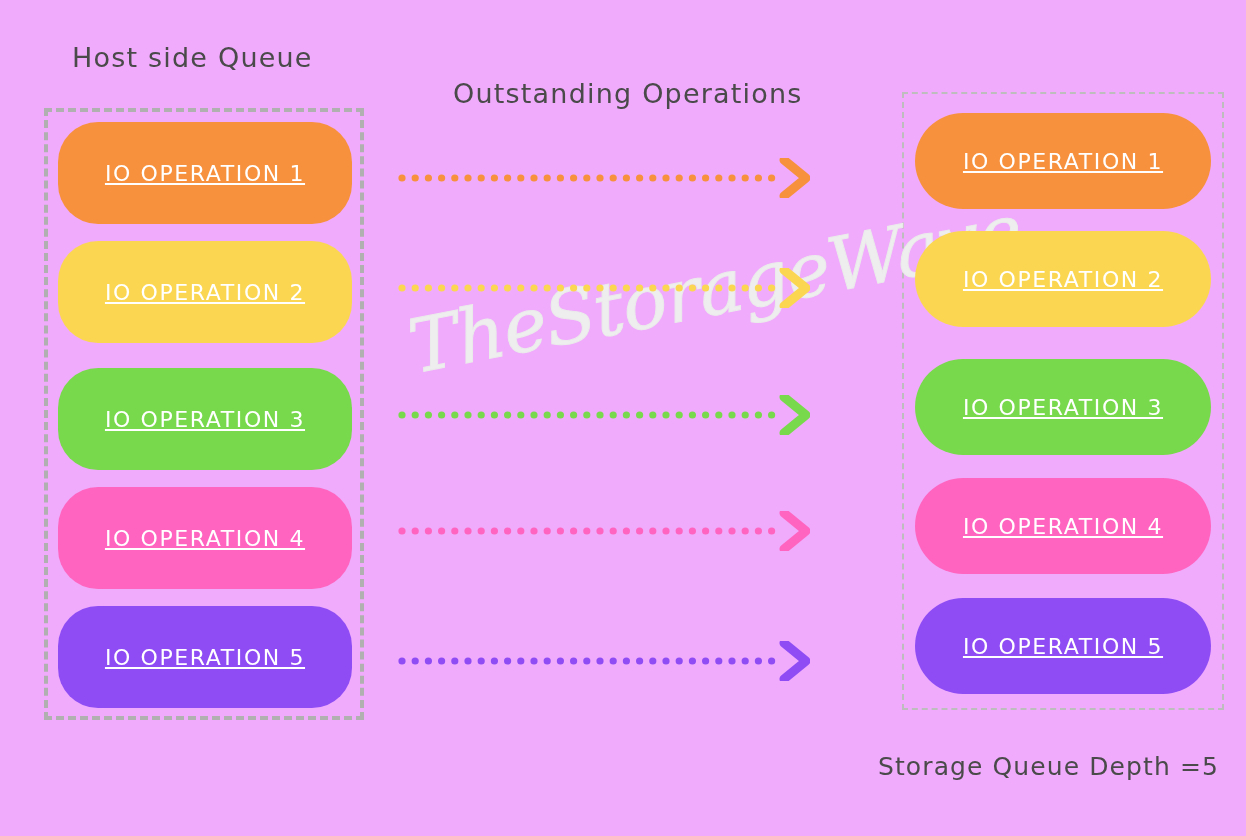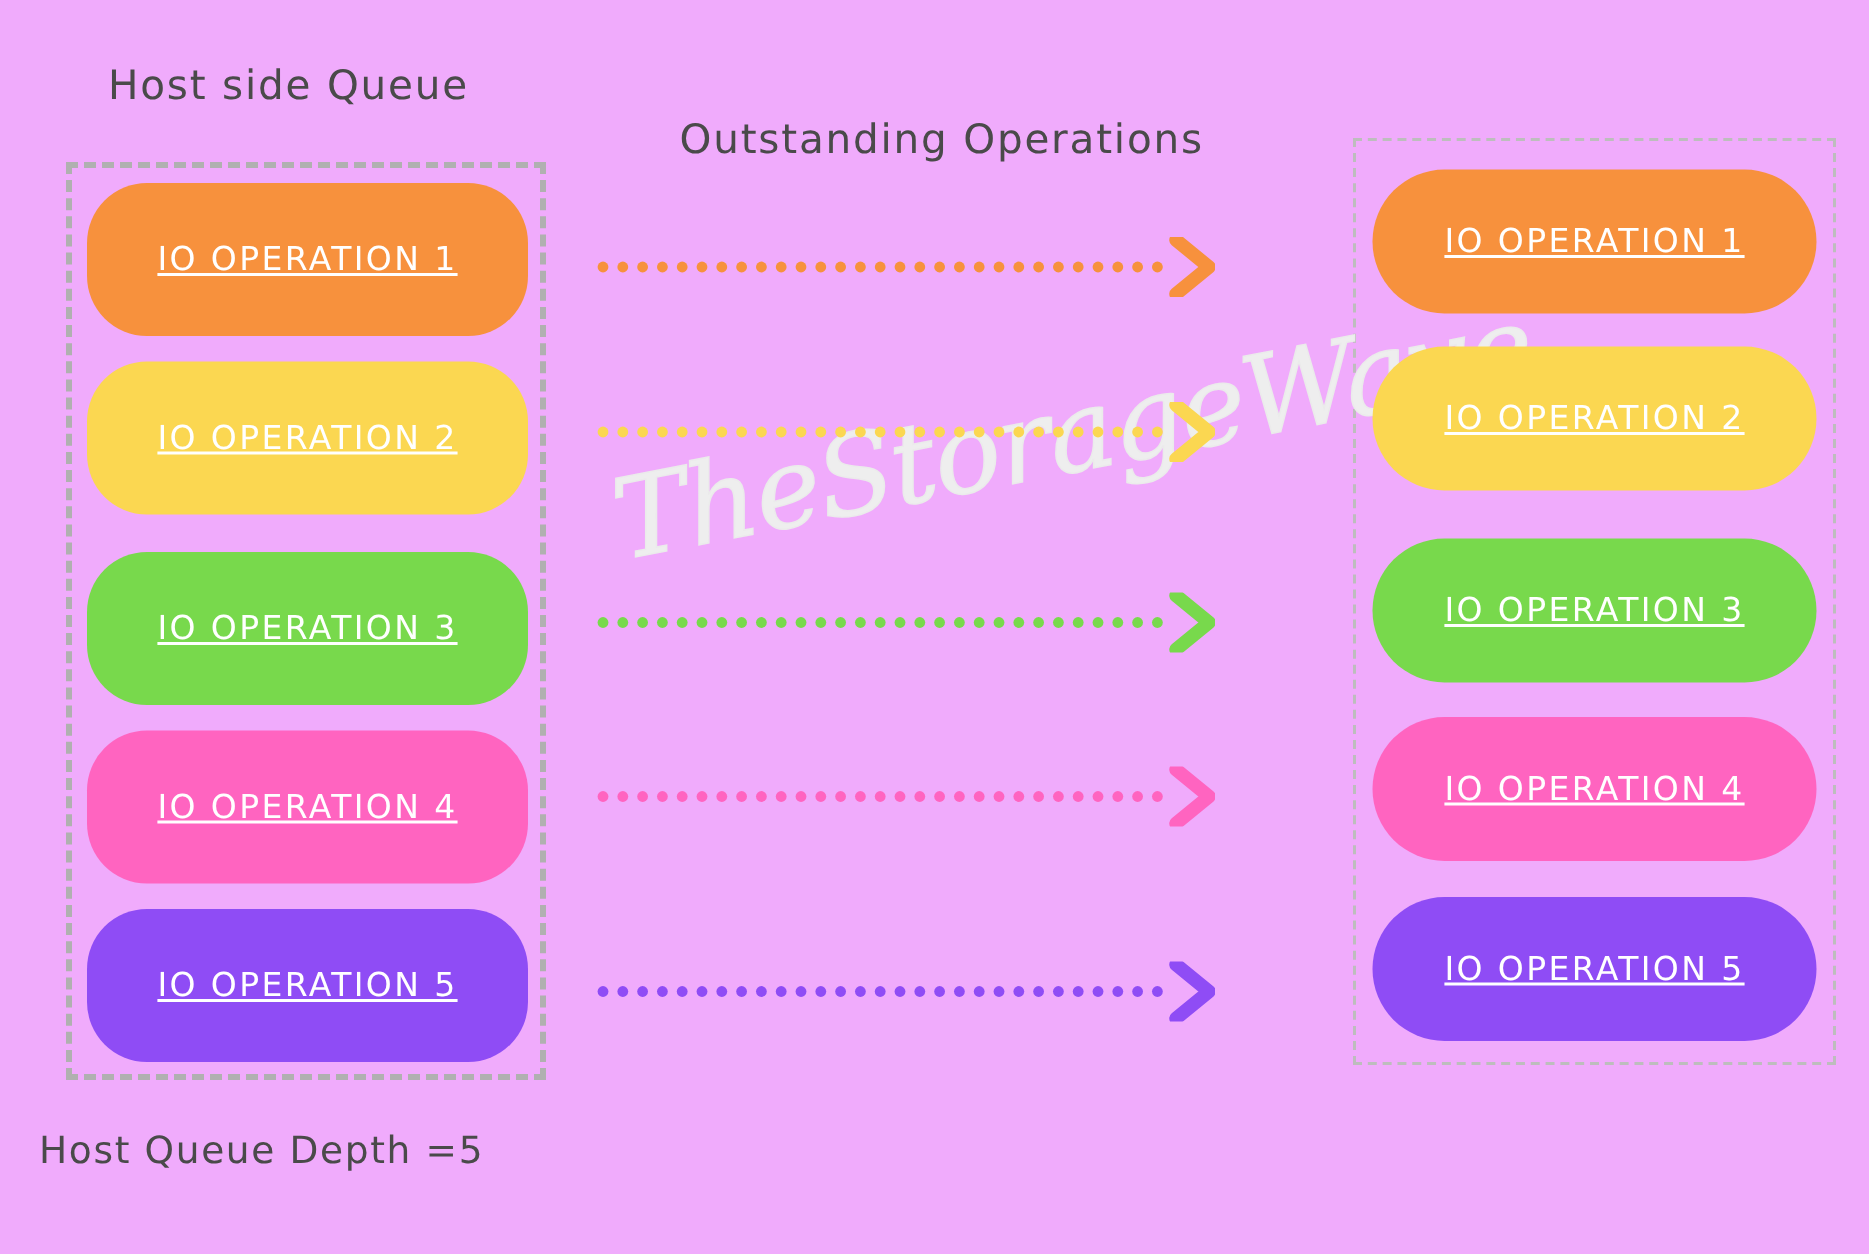--- a/index.html
+++ b/index.html
@@ -350,16 +350,16 @@
         <span>IO OPERATION 3</span>
       </div>
       <div class="io-pill right" style="top: 478px; background: rgb(255, 100, 192);">
         <span>IO OPERATION 4</span>
       </div>
       <div class="io-pill right" style="top: 598px; background: rgb(143, 76, 245);">
         <span>IO OPERATION 5</span>
       </div>
     </div>
 
-  <div class="caption" id="host-depth-caption">Host Queue Depth =5</div>
-
+
+  <div class="caption" id="storage-depth-caption">Storage Queue Depth =5</div>
 
 </div>
 
 </body></html>

